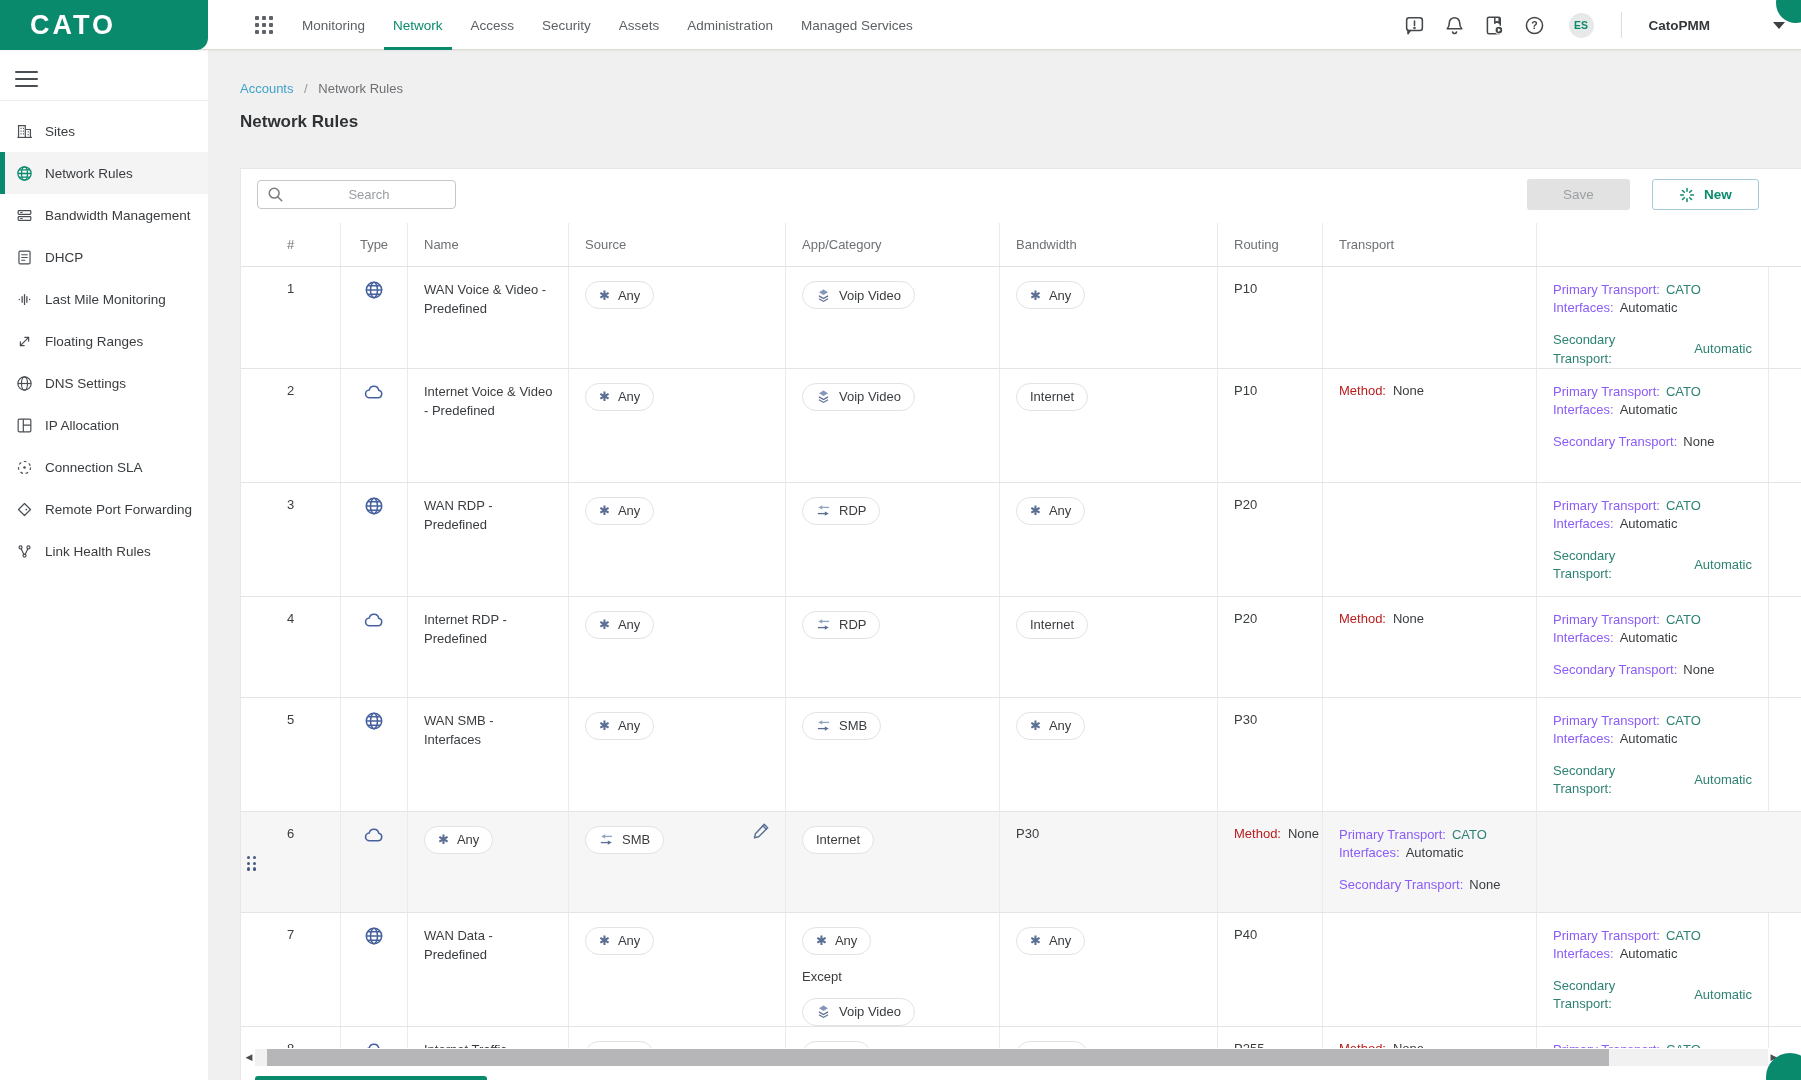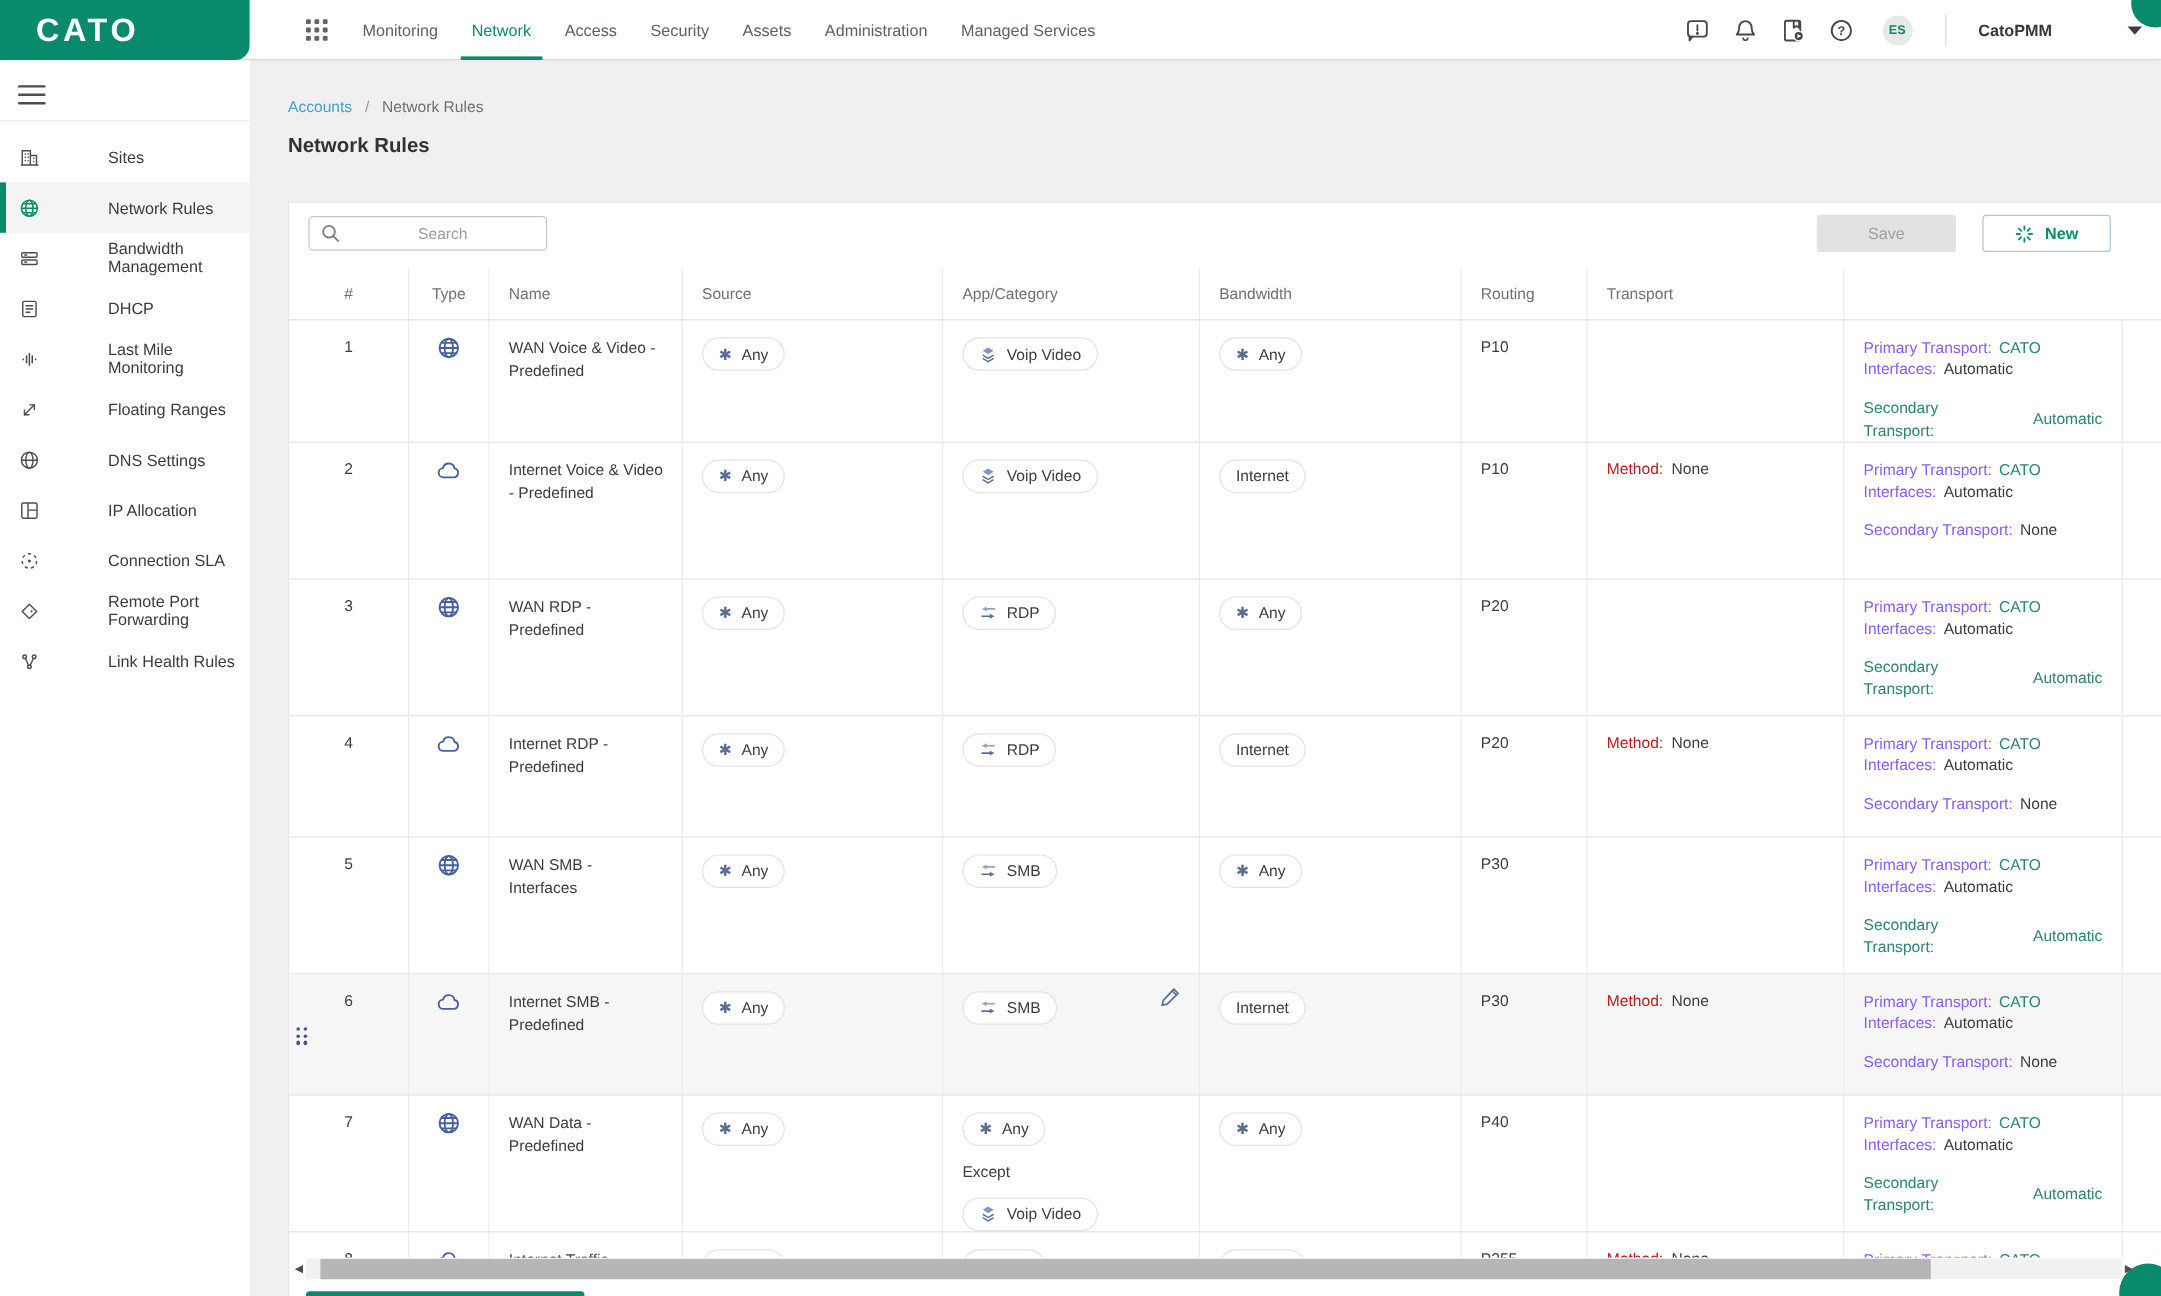--- a/index.html
+++ b/index.html
@@ -31,21 +31,21 @@
   .caret { width:0; height:0; border-left:6px solid transparent; border-right:6px solid transparent;
     border-top:7px solid #3c4043; margin-left:46px; margin-right:8px; cursor:pointer; }
   .corner-bubble { position:absolute; top:-17px; right:-15px; width:40px; height:40px; border-radius:50%; background:#0A8A6C; z-index:20; }
 
   
   .sidebar { position:absolute; top:50px; left:0; bottom:0; width:208px; background:#fff; z-index:5; }
   .burger { margin:21px 0 0 15px; width:23px; cursor:pointer; }
   .burger i { display:block; height:2.3px; background:#4a4d52; border-radius:1px; margin-bottom:4.6px; }
   .sb-divider { border-bottom:1px solid #ececec; margin-top:13px; }
   .sb-list { padding-top:9px; }
-  .sb-item { height:42px; display:flex; align-items:center; padding-left:15px; position:relative; color:#4a4d52; cursor:pointer;gap:45px; }
+  .sb-item { height:42px; display:flex; align-items:center; padding-left:15px; position:relative; color:#4a4d52; cursor:pointer; }
   .sb-item .sbicon { width:19px; height:19px; display:flex; align-items:center; justify-content:center; }
   .sb-item .lbl { margin-left:11px; font-size:13.5px; color:#393c3f; }
   .sb-item.active { background:#f4f4f5; color:#0A8A6C; }
   .sb-item.active::before { content:''; position:absolute; left:0; top:0; bottom:0; width:5px; background:#0A8A6C; }
 
   
   .content { position:absolute; left:208px; top:50px; right:0; bottom:0; background:#f0f0f1; }
   .breadcrumb { position:absolute; left:32px; top:31px; font-size:13px; color:#94979a; }
   .breadcrumb .link { color:#3EA2C7; cursor:pointer; }
   .breadcrumb .sep { margin:0 7px; }
@@ -53,21 +53,21 @@
   .page-title { position:absolute; left:32px; top:62px; font-size:17px; font-weight:bold; color:#303336; }
   .card { position:absolute; left:32px; top:118px; right:0; bottom:0; background:#fff;
     border-top:1px solid #e7e7e7; border-left:1px solid #e7e7e7; overflow:hidden; }
 
   .toolbar { position:absolute; top:10px; left:16px; right:42px; height:31px; }
   .search-box { position:absolute; left:0; top:1px; width:199px; height:29px; border:1px solid #c6c6c8;
     border-radius:4px; background:#fff; display:flex; align-items:center; padding:0 9px; gap:8px; }
   .search-box input { border:none; outline:none; width:100%; font-size:13px; color:#3a3d40; font-family:"Liberation Sans",sans-serif;text-align:center; }
   .search-box input::placeholder { color:#9a9da0; }
   .tb-buttons { position:absolute; right:0; top:0; display:flex; gap:22px; }
-  .btn-save { width:116px; height:31px; background:#e2e2e2; color:#9da0a2; border:none; border-radius:3px;
+  .btn-save { width:103px; height:31px; background:#e2e2e2; color:#9da0a2; border:none; border-radius:3px;
     font-size:13.5px; font-family:"Liberation Sans",sans-serif; }
   .btn-new { width:107px; height:31px; background:#fff; border:1px solid #a6cadb; border-radius:3px; color:#0A8A6C;
     font-size:13.5px; font-weight:bold; font-family:"Liberation Sans",sans-serif;
     display:flex; align-items:center; justify-content:center; gap:9px; cursor:pointer; }
 
   
   .tablewrap { position:absolute; top:54px; left:0; right:0; bottom:0; overflow:hidden; }
   .tgrid { display:grid; grid-template-columns:100px 67px 161px 217px 214px 218px 105px 214px 232px 80px; width:1608px; }
   .cell { border-right:1px solid #ebebec; padding:14px 0 0 16px; display:flex; align-items:flex-start; font-size:13px; color:#3a3d40; position:relative; }
   .cell:last-child { border-right:none; }
@@ -591,21 +591,20 @@
                 <i></i>
                 <i></i>
                 <i></i>
                 <i></i>
               </span></div>
             <div class="cell c-center" style="padding-top: 12px;">
               <svg width="22" height="22" viewBox="0 0 24 24" fill="none" stroke="#46619D" stroke-width="1.7" stroke-linejoin="round">
                 <path d="M7.2 18.3h9a4.1 4.1 0 0 0 1-8.1 5.3 5.3 0 0 0-10.4-.3 3.85 3.85 0 0 0 .4 8.4z"></path>
               </svg>
             </div>
-            <div class="cell name-cell">Internet SMB - Predefined</div>
             <div class="cell">
               <span class="pill">
                 <span class="picon">
                   <span style="font-size:13px;">✱</span>
                 </span>
                 <span>Any</span>
               </span>
             </div>
             <div class="cell">
               <div class="stack">

